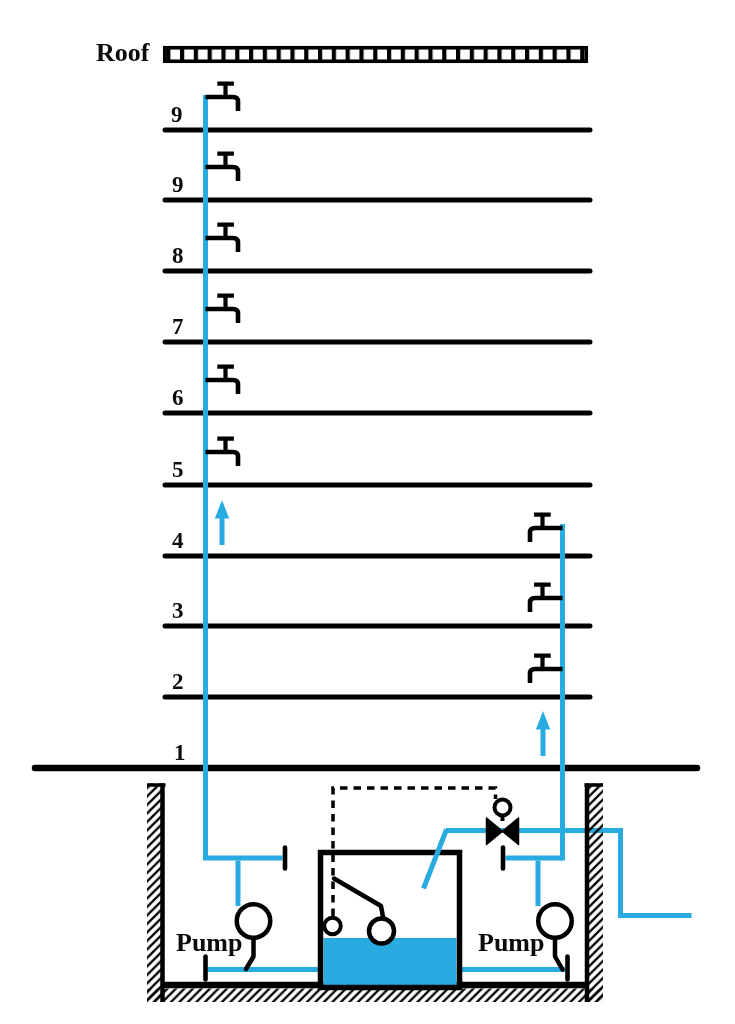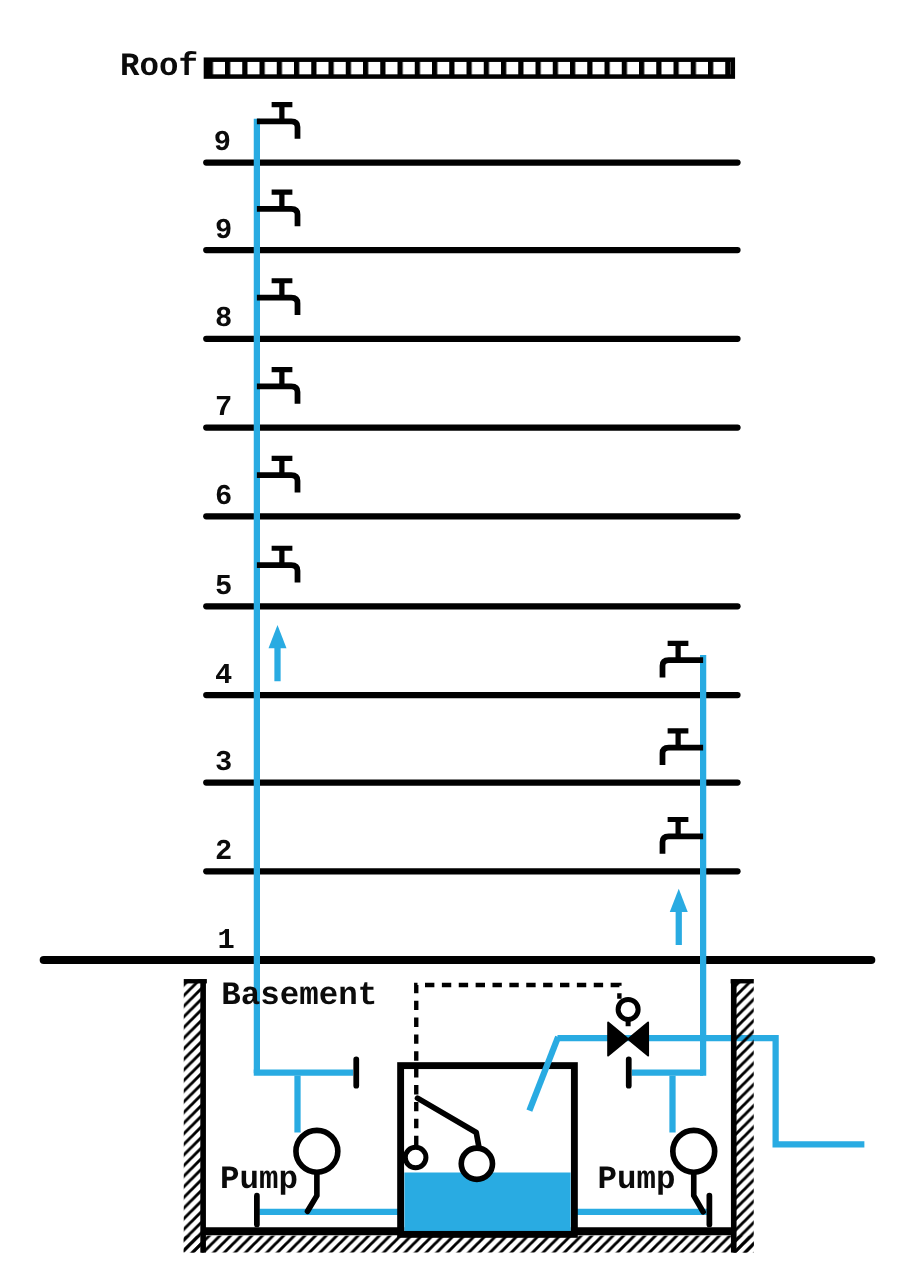--- a/index.html
+++ b/index.html
@@ -3,21 +3,21 @@
 <meta charset="utf-8">
 <style>
   :root{
     --color-pipe:#29ABE2;
     --color-water:#29ABE2;
     --color-ink:#000000;
   }
   html,body{margin:0;padding:0;background:#ffffff;}
   #canvas{
     position:relative;width:735px;height:1008px;background:#ffffff;
-    font-family:Liberation Mono, monospace;overflow:hidden;
+    font-family:Liberation Serif, serif;overflow:hidden;
   }
   #art{position:absolute;left:0;top:0;}
   .lbl{
     position:absolute;color:#0b0b0b;font-weight:600;line-height:1;
     white-space:nowrap;letter-spacing:0px;
   }
   .lbl.big{font-size:26px;}
   .lbl.num{font-size:23px;}
   .pipe{stroke:var(--color-pipe);}
   .pipe-fill{fill:var(--color-pipe);}
@@ -175,16 +175,15 @@
   <div class="lbl num" style="left:172px;top:173px;">9</div>
   <div class="lbl num" style="left:172px;top:244px;">8</div>
   <div class="lbl num" style="left:172px;top:315px;">7</div>
   <div class="lbl num" style="left:172px;top:386px;">6</div>
   <div class="lbl num" style="left:172px;top:458px;">5</div>
   <div class="lbl num" style="left:172px;top:529px;">4</div>
   <div class="lbl num" style="left:172px;top:599px;">3</div>
   <div class="lbl num" style="left:172px;top:670px;">2</div>
   <div class="lbl num" style="left:174px;top:741px;">1</div>
 
-  <div class="lbl big" style="left:177px;top:783px;">Basement</div>
   <div class="lbl big" style="left:176px;top:930px;">Pump</div>
   <div class="lbl big" style="left:478px;top:930px;">Pump</div>
 </div>
 
 </body></html>

